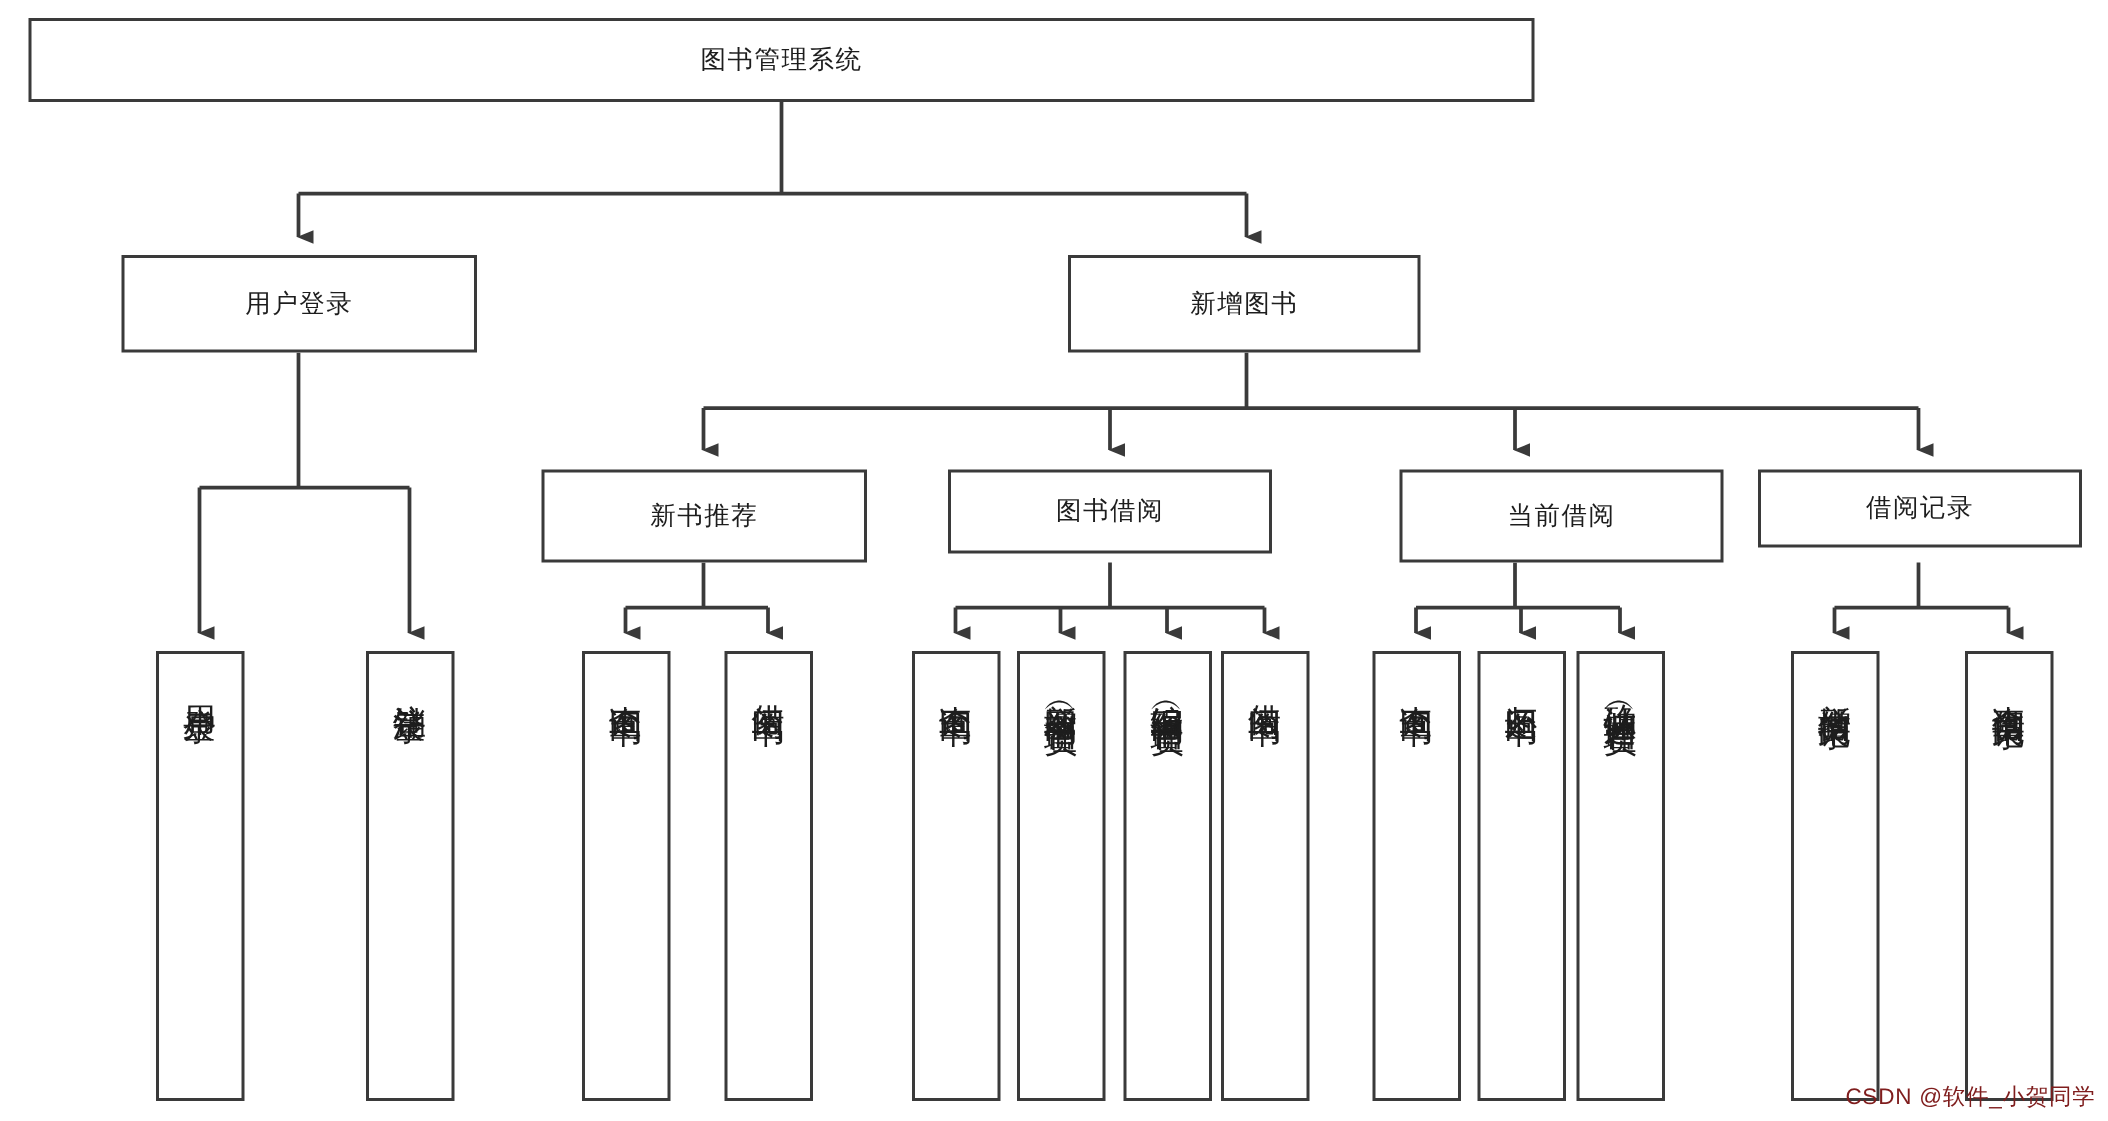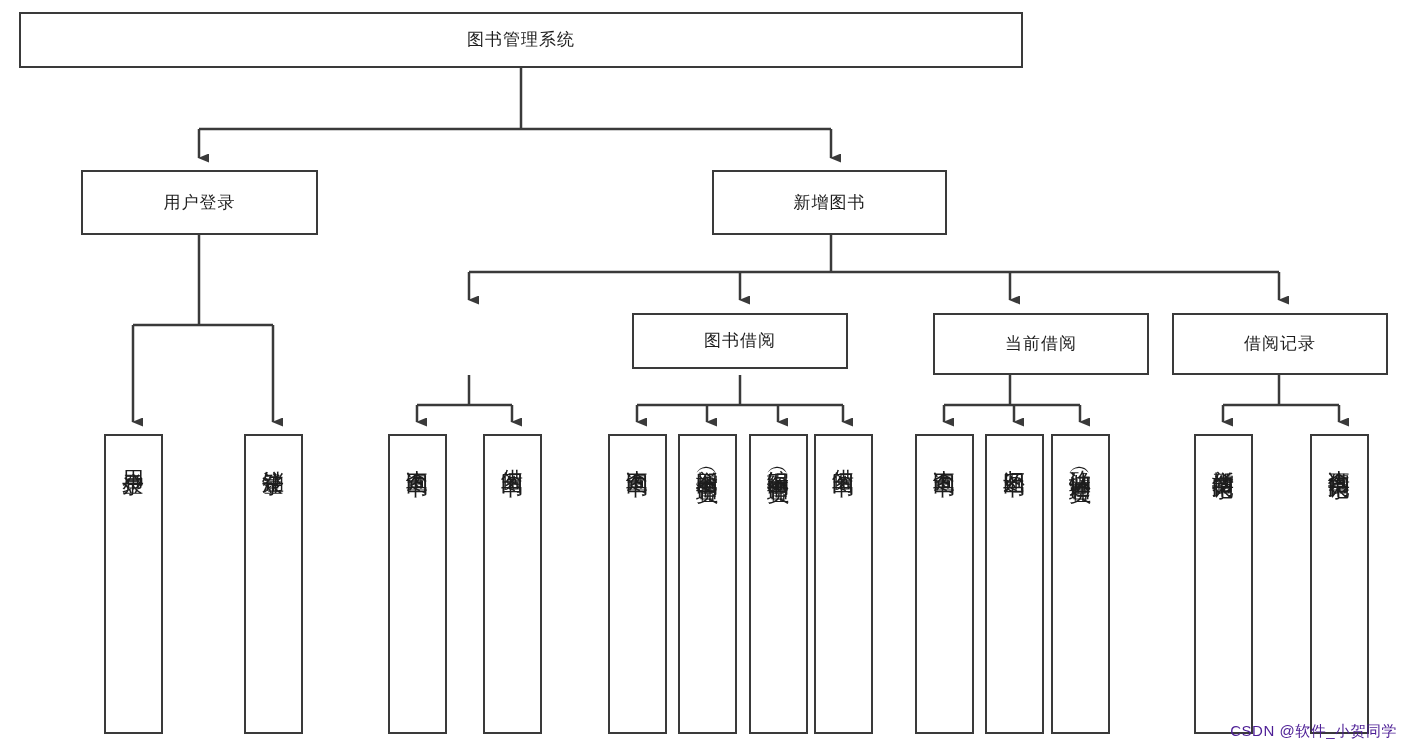--- a/index.html
+++ b/index.html
@@ -52,21 +52,21 @@
     line-height:1.05;
     letter-spacing:2px;
     white-space:normal;
     max-height:284px;
   }
   .watermark{
     position:absolute;
     right:8px;
     bottom:6px;
     font-size:15px;
-    color:#4c1d95;
+    color:#7f1d1d;
     letter-spacing:0.5px;
     z-index:3;
     white-space:nowrap;
   }
 </style>
 </head>
 <body>
 
 <div id="canvas">
 
@@ -125,30 +125,33 @@
   </div>
 
   <div class="node" style="left:81px;top:170px;width:237px;height:65px;">
     <span class="label">用户登录</span>
   </div>
 
   <div class="node" style="left:712px;top:170px;width:235px;height:65px;">
     <span class="label">新增图书</span>
   </div>
 
+  <div class="node" style="left:361px;top:313px;width:217px;height:62px;">
+    <span class="label">新书推荐</span>
+  </div>
 
   <div class="node" style="left:632px;top:313px;width:216px;height:56px;">
     <span class="label">图书借阅</span>
   </div>
 
   <div class="node" style="left:902px;top:313px;width:216px;height:62px;margin-left:31px;">
     <span class="label">当前借阅</span>
   </div>
 
-  <div class="node" style="left:1172px;top:313px;width:216px;height:62px;">
+  <div class="node" style="left:1172px;top:313px;width:216px;height:52px;">
     <span class="label">借阅记录</span>
   </div>
 
   <div class="node vertical" style="left:104px;top:434px;width:59px;height:300px;">
     <span class="label">用户登录</span>
   </div>
 
   <div class="node vertical" style="left:244px;top:434px;width:59px;height:300px;">
     <span class="label">注销登录</span>
   </div>

